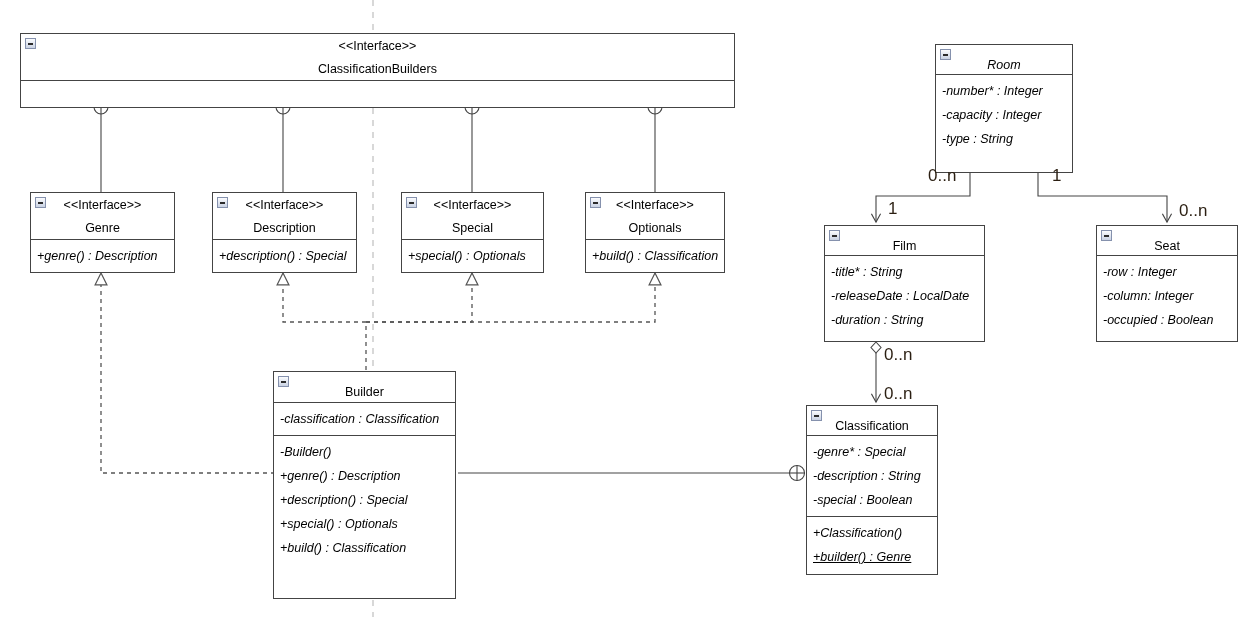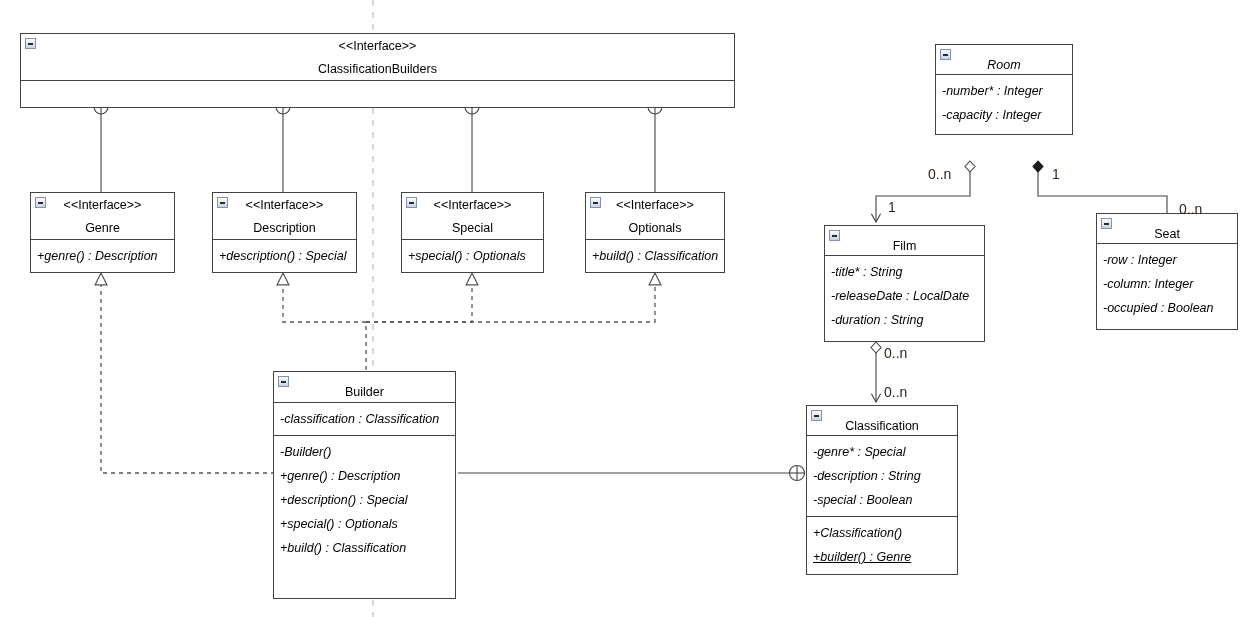--- a/index.html
+++ b/index.html
@@ -85,21 +85,21 @@
     padding: 5px 3px 5px 6px;
     white-space: nowrap;
     overflow: hidden;
     font-style: italic;
   }
   .uml-row.underline { text-decoration: underline; }
 
   
   .mult-label {
     position: absolute;
-    font-size: 14px;
+    font-size: 17px;
     color: #2b1f12;
     white-space: nowrap;
     z-index: 6;
   }
 </style>
 </head>
 <body>
 
 <div id="canvas">
 
@@ -239,21 +239,21 @@
     </div>
     <div class="uml-section">
       <div class="uml-row">-Builder()</div>
       <div class="uml-row">+genre() : Description</div>
       <div class="uml-row">+description() : Special</div>
       <div class="uml-row">+special() : Optionals</div>
       <div class="uml-row">+build() : Classification</div>
     </div>
   </div>
 
-  <div class="uml-box" style="left:935px; top:44px; width:138px; height:91px;">
+  <div class="uml-box" style="left:935px; top:44px; width:138px; height:129px;">
     <div class="uml-header" style="height:30px;">
       <span class="collapse-icon"></span>
       <span class="cname italic">Room</span>
     </div>
     <div class="uml-section">
       <div class="uml-row">-number* : Integer</div>
       <div class="uml-row">-capacity : Integer</div>
       <div class="uml-row">-type : String</div>
     </div>
   </div>
@@ -263,33 +263,33 @@
       <span class="collapse-icon"></span>
       <span class="cname">Film</span>
     </div>
     <div class="uml-section">
       <div class="uml-row">-title* : String</div>
       <div class="uml-row">-releaseDate : LocalDate</div>
       <div class="uml-row">-duration : String</div>
     </div>
   </div>
 
-  <div class="uml-box" style="left:1096px; top:213px; width:142px; height:117px;">
+  <div class="uml-box" style="left:1096px; top:225px; width:142px; height:117px;">
     <div class="uml-header" style="height:30px;">
       <span class="collapse-icon"></span>
       <span class="cname">Seat</span>
     </div>
     <div class="uml-section">
       <div class="uml-row">-row : Integer</div>
       <div class="uml-row">-column: Integer</div>
       <div class="uml-row">-occupied : Boolean</div>
     </div>
   </div>
 
-  <div class="uml-box" style="left:806px; top:405px; width:152px; height:170px;">
+  <div class="uml-box" style="left:806px; top:405px; width:132px; height:170px;">
     <div class="uml-header" style="height:30px;">
       <span class="collapse-icon"></span>
       <span class="cname">Classification</span>
     </div>
     <div class="uml-section">
       <div class="uml-row">-genre* : Special</div>
       <div class="uml-row">-description : String</div>
       <div class="uml-row">-special : Boolean</div>
     </div>
     <div class="uml-section">

